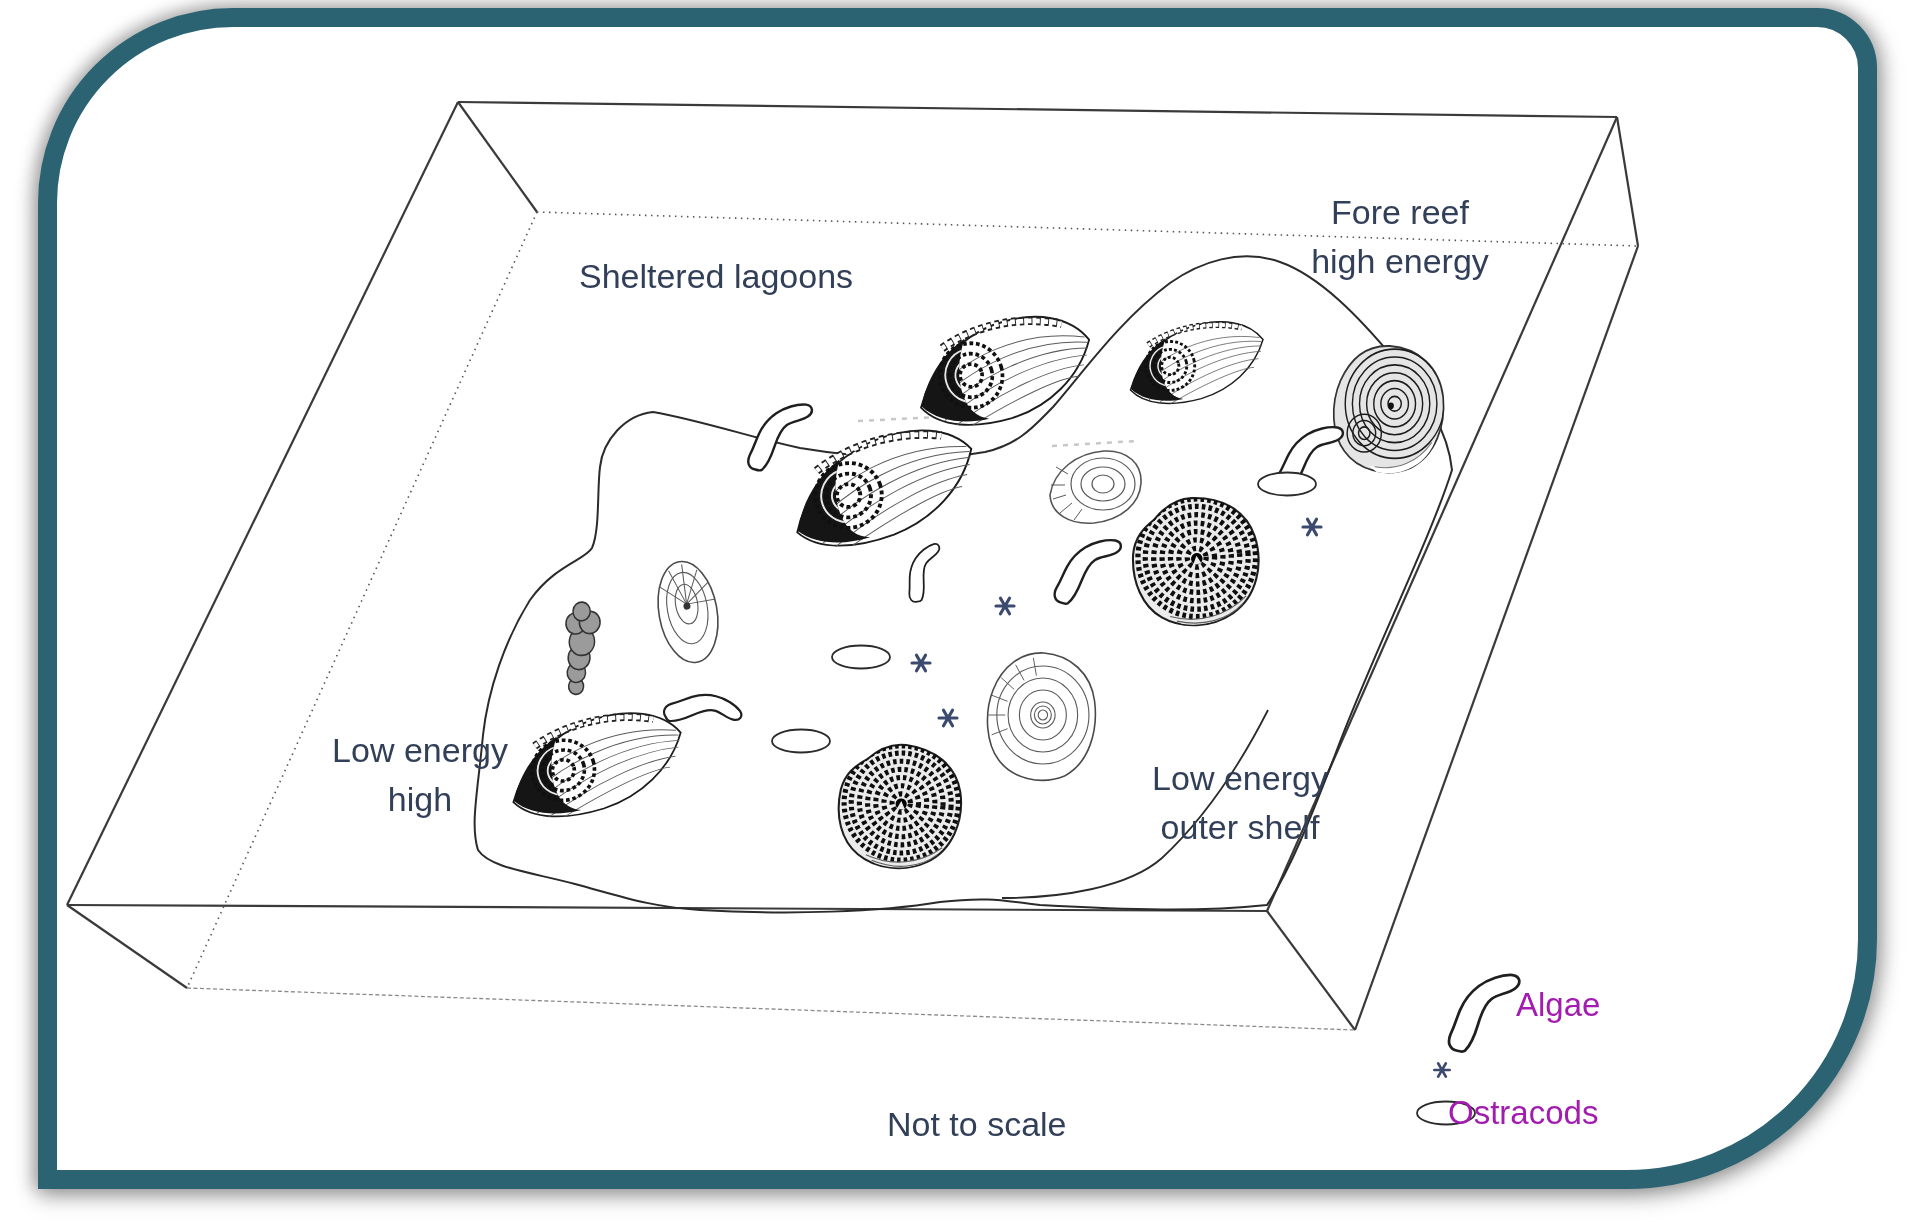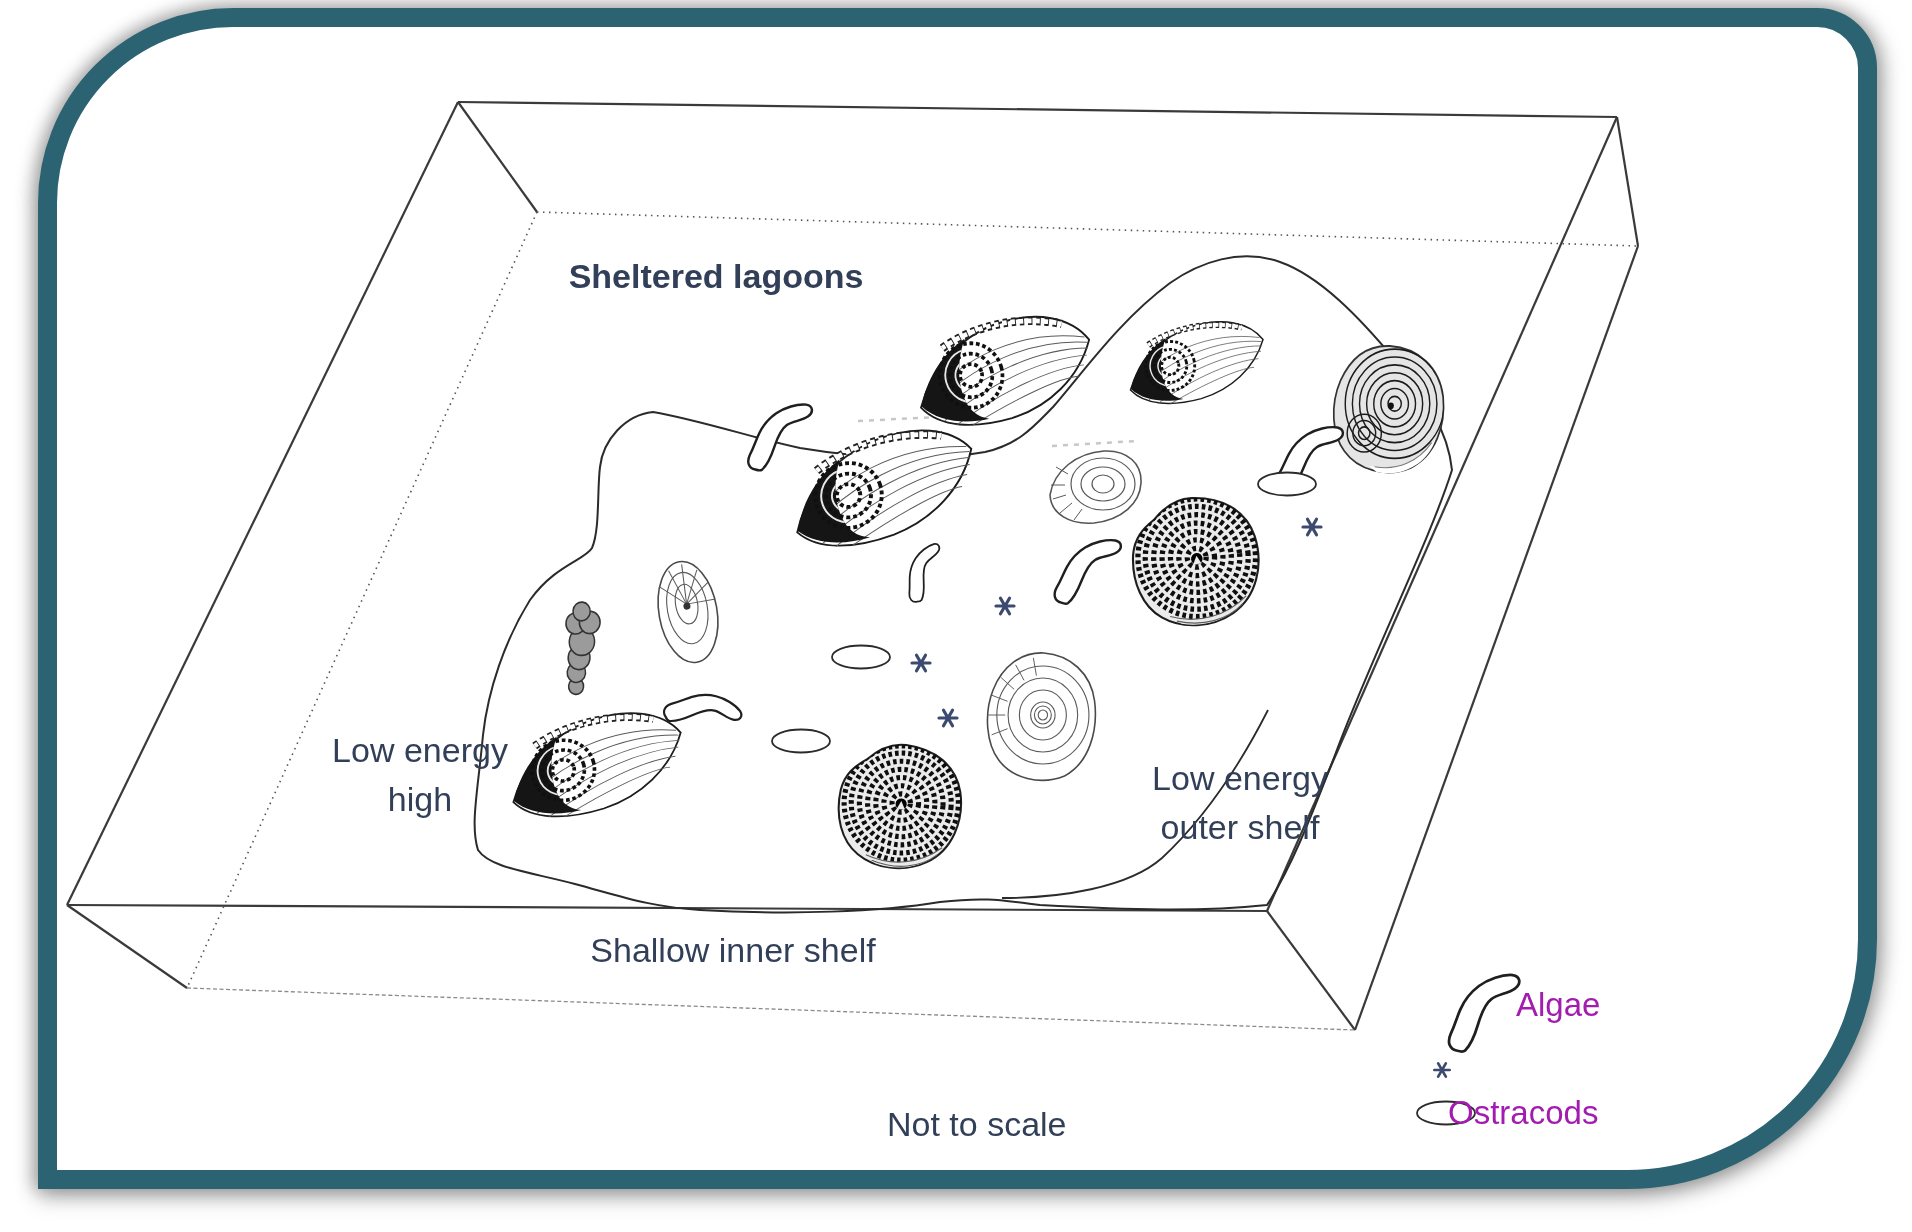--- a/index.html
+++ b/index.html
@@ -252,34 +252,37 @@
     <use href="#ast" transform="translate(948,718)"></use>
     <use href="#ast" transform="translate(1312,527)"></use>
 
     <g>
       <use href="#alg" transform="translate(1452,1006) rotate(-10) scale(1.25)"></use>
       <use href="#ast" transform="translate(1442,1070) scale(0.85)"></use>
       <use href="#ost" transform="translate(1446,1113)"></use>
     </g>
   </svg>
 
-  <div class="lbl center" style="left:716px;top:252px;font-weight:bold;">Sheltered lagoons</div>
-
+  <div class="lbl center" style="left:716px;top:252px;">Sheltered lagoons</div>
+
+  <div class="lbl center" style="left:1400px;top:188px;">
+    <div>Fore reef</div>
+    <div>high energy</div>
+  </div>
 
   <div class="lbl center" style="left:420px;top:726px;">
     <div>Low energy</div>
     <div>high</div>
   </div>
 
   <div class="lbl center" style="left:1240px;top:754px;">
     <div>Low energy</div>
     <div>outer shelf</div>
   </div>
 
-  <div class="lbl center" style="left:733px;top:926px;">Shallow inner shelf</div>
 
   <div class="lbl" style="left:887px;top:1100px;">Not to scale</div>
 
 
   <div class="legend-label" style="left:1516px;top:986px;">Algae</div>
   <div class="legend-label" style="left:1448px;top:1094px;">Ostracods</div>
 
 </div>
 
 </body></html>

